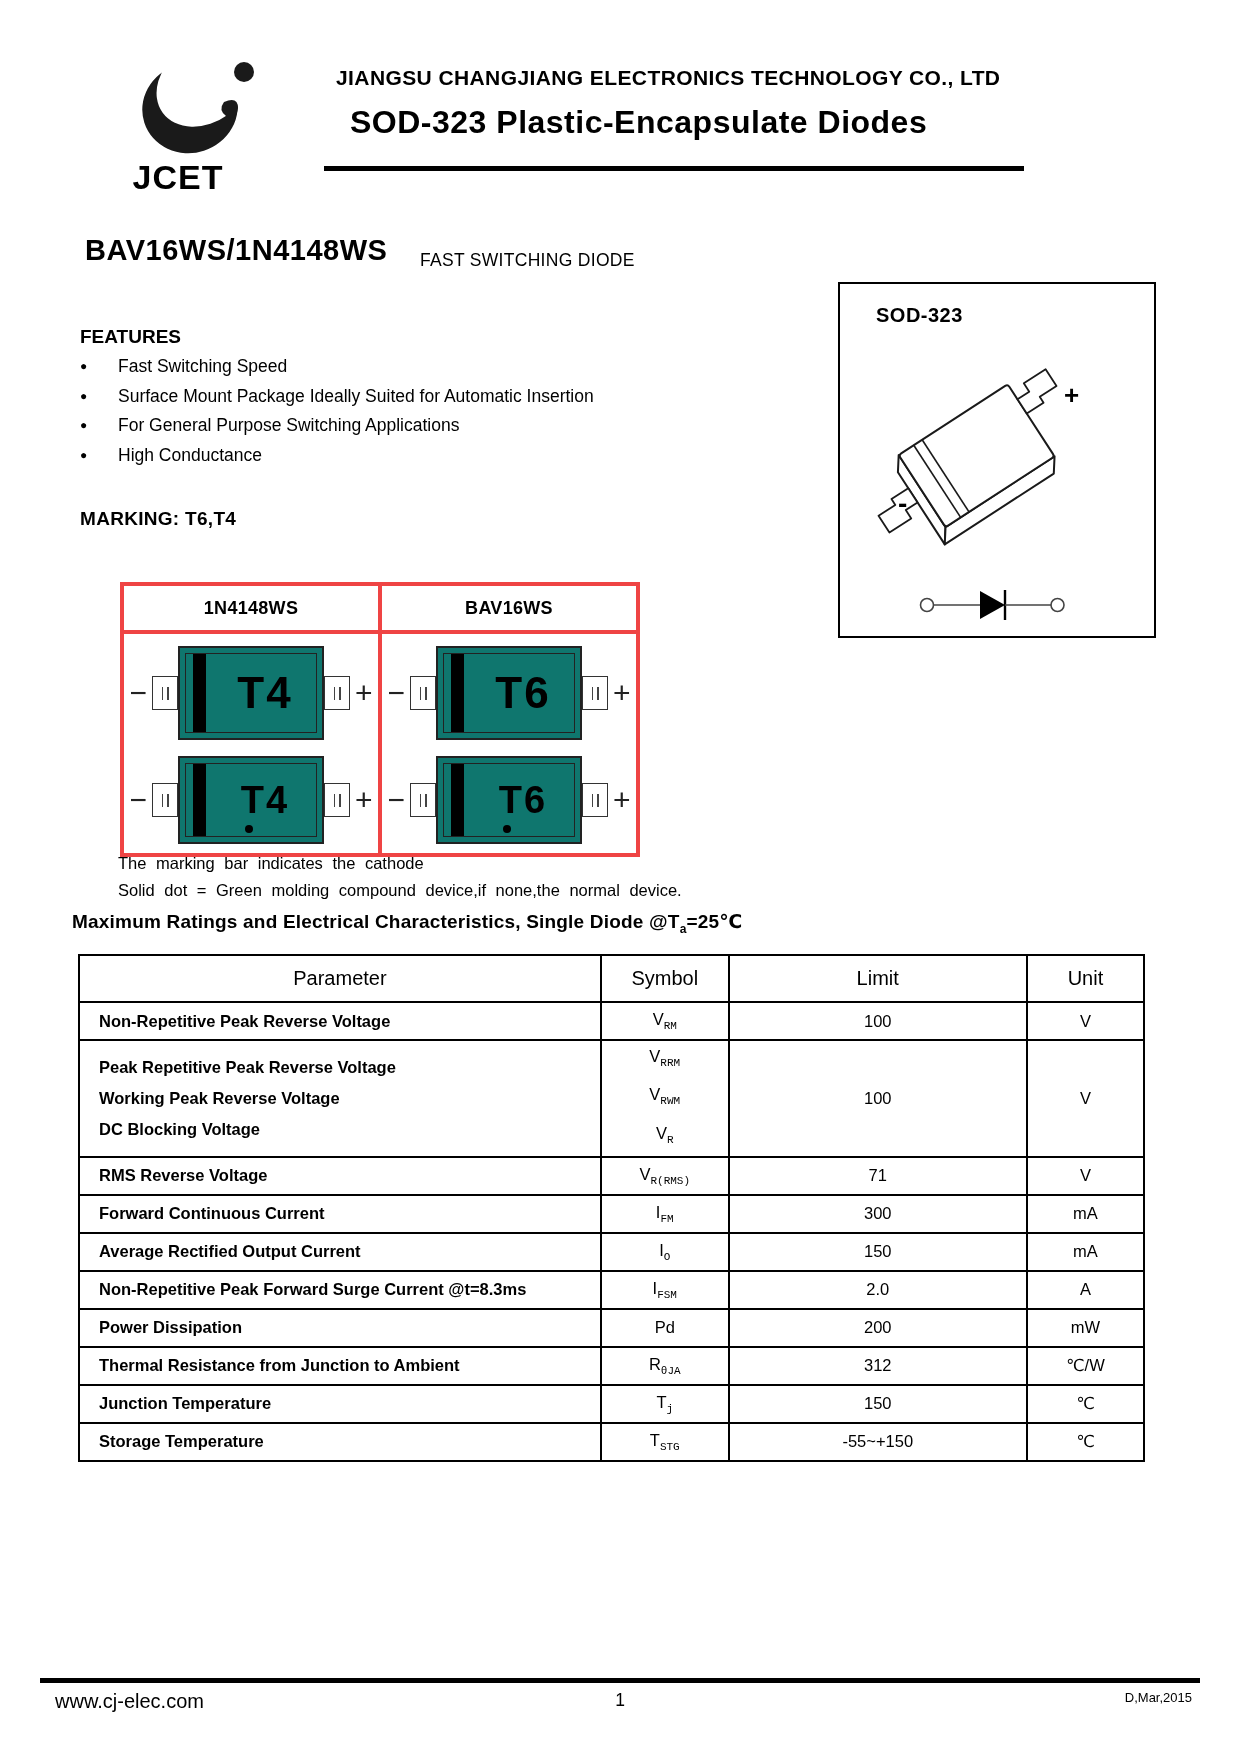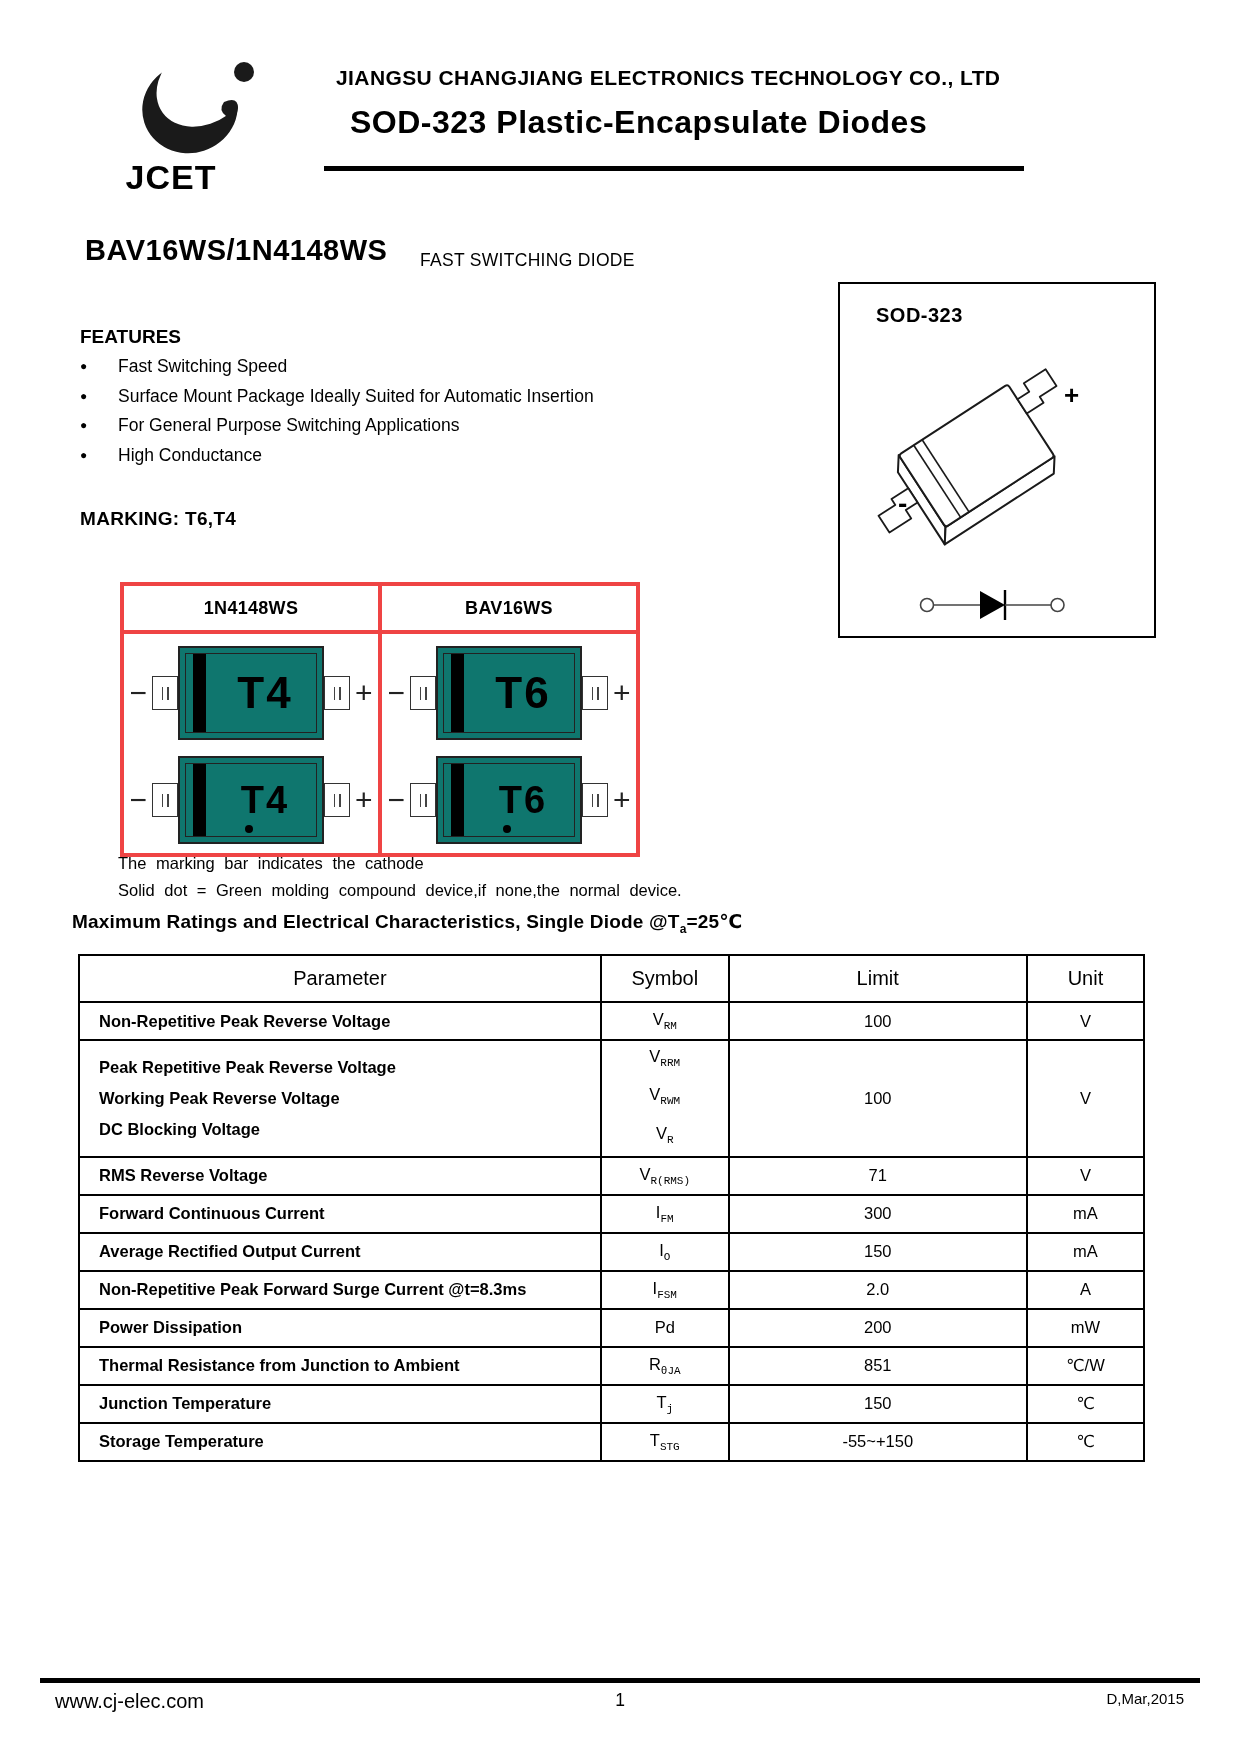--- a/index.html
+++ b/index.html
@@ -1,21 +1,21 @@
 <!DOCTYPE html>
 <html><head>
 <meta charset="utf-8">
 <style>
   html,body{margin:0;padding:0;background:#fff;}
   .page{position:relative;width:1240px;height:1754px;background:#fff;color:#000;
         font-family:"Liberation Sans","DejaVu Sans",sans-serif;overflow:hidden;}
 
   
   .logo-mark{position:absolute;left:128px;top:50px;width:136px;height:112px;}
-  .logo-text{position:absolute;left:103px;top:158px;width:136px;text-align:center;
+  .logo-text{position:absolute;left:110px;top:158px;width:136px;text-align:center;
              font-size:34px;font-weight:700;letter-spacing:1px;}
   .company{position:absolute;left:336px;top:66px;font-size:21px;font-weight:700;letter-spacing:.4px;white-space:nowrap;}
   .doc-title{position:absolute;left:350px;top:104px;font-size:32px;font-weight:700;letter-spacing:.5px;white-space:nowrap;}
   .title-underline{position:absolute;left:324px;top:166px;width:700px;height:5px;background:#000;}
 
   
   .part-number{position:absolute;left:85px;top:234px;font-size:29px;font-weight:700;letter-spacing:.5px;}
   .part-subtitle{position:absolute;left:420px;top:250px;font-size:17.5px;letter-spacing:.3px;}
 
   
@@ -68,21 +68,21 @@
   .ratings-table td.sym,.ratings-table td.limit,.ratings-table td.unit{text-align:center;font-weight:400;}
   .ratings-table tr.multi td{height:93px;}
   .ratings-table tr.multi .param div,.ratings-table tr.multi .sym div{line-height:31px;}
   .ratings-table sub{font-size:11px;font-family:Liberation Mono, monospace;}
   .col-param{width:49%;} .col-sym{width:12%;} .col-limit{width:28%;} .col-unit{width:11%;}
 
   
   .footer-line{position:absolute;left:40px;top:1678px;width:1160px;height:5px;background:#000;}
   .footer-left{position:absolute;left:55px;top:1690px;font-size:20px;}
   .footer-center{position:absolute;left:0;top:1690px;width:1240px;text-align:center;font-size:17.5px;}
-  .footer-right{position:absolute;right:56px;top:1690px;font-size:15px;}
+  .footer-right{position:absolute;right:48px;top:1690px;font-size:13px;}
 </style>
 </head>
 <body>
 
 <div class="page">
 
   <svg class="logo-mark" viewBox="0 0 136 112">
     <defs>
       <mask id="crescent">
           <rect width="136" height="112" fill="#fff"></rect>
@@ -336,21 +336,21 @@
           <td class="limit">200</td>
           <td class="unit">mW</td>
         </tr>
         <tr>
           <td class="param">
             <div>Thermal Resistance from Junction to Ambient</div>
           </td>
           <td class="sym">
             <div><span>R</span><sub>θJA</sub></div>
           </td>
-          <td class="limit">851</td>
+          <td class="limit">312</td>
           <td class="unit">℃/W</td>
         </tr>
         <tr>
           <td class="param">
             <div>Junction Temperature</div>
           </td>
           <td class="sym">
             <div><span>T</span><sub>j</sub></div>
           </td>
           <td class="limit">150</td>

